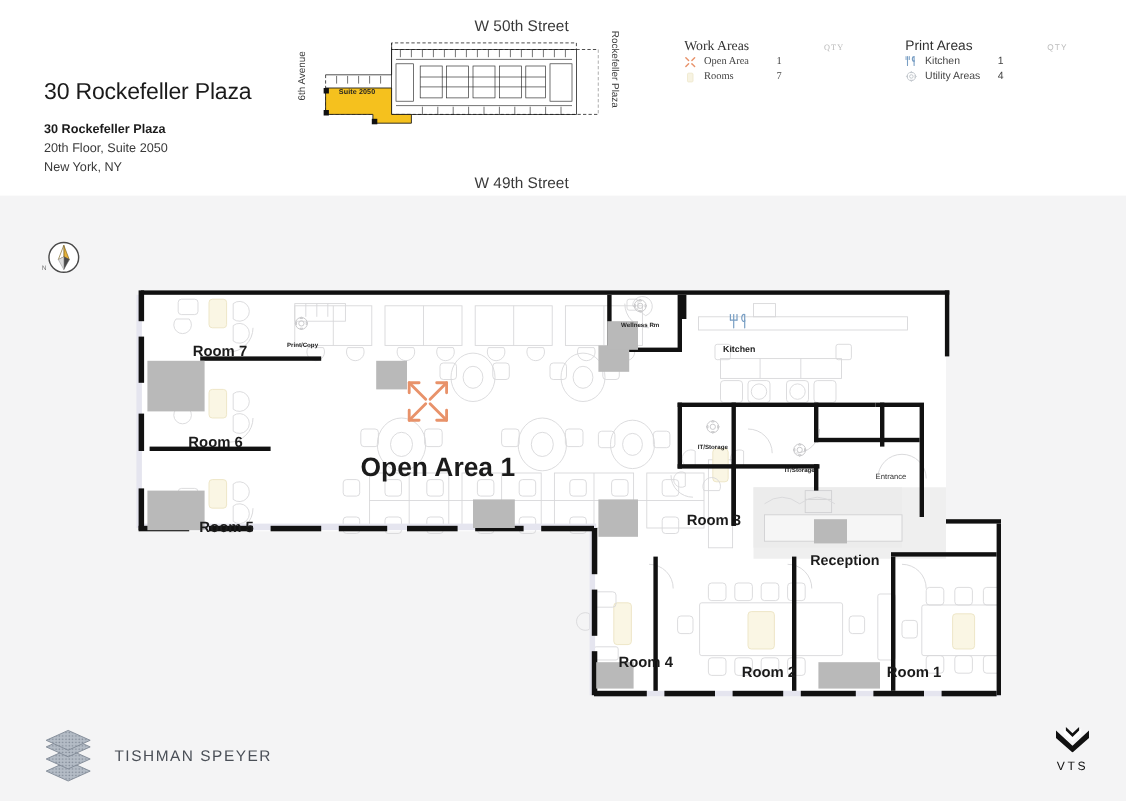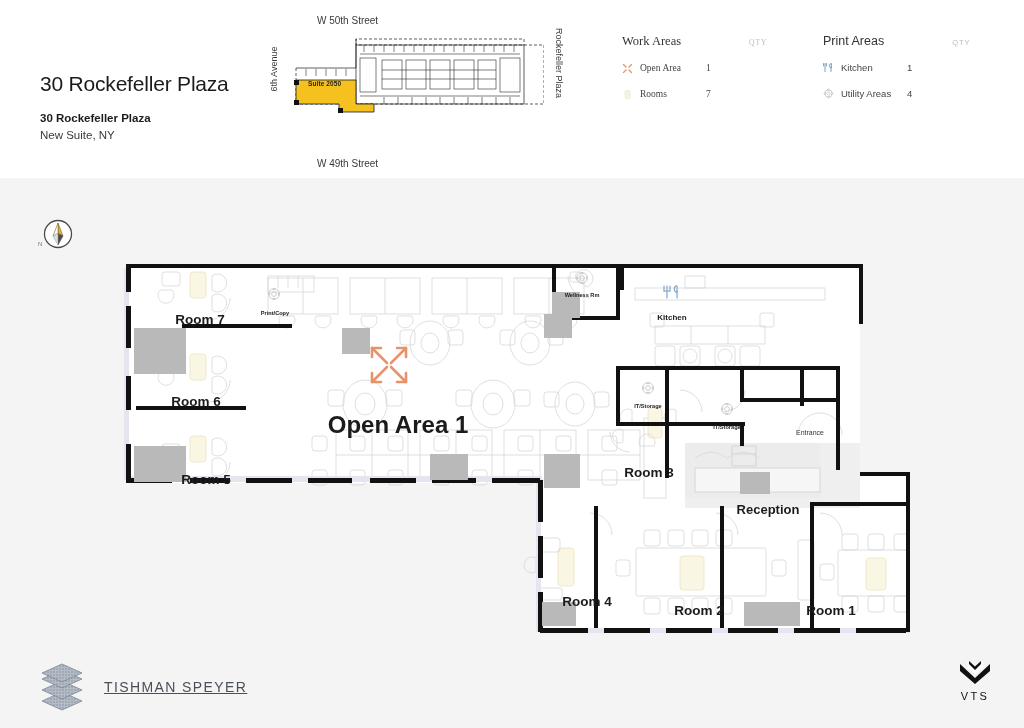--- a/index.html
+++ b/index.html
@@ -17,21 +17,21 @@
     background: #ffffff;
   }
   #title-block { position: absolute; left: 40px; top: 32px; margin-top: 40px; }
   #doc-title { font-size: 21px; font-weight: 400; color: #1b1b1b; letter-spacing: -0.2px; }
   #addr { margin-top: 14px; font-size: 11.5px; color: #3a3a3a; line-height: 17px; }
   #addr .b { font-weight: bold; color: #1b1b1b; }
 
   
   #keyplan { position: absolute; left: 272px; top: 12px; width: 290px; height: 124px; }
   #keyplan .street {
-    position: absolute; font-size: 10px; color: #3a3a3a; text-align: left;
+    position: absolute; font-size: 14px; color: #3a3a3a; text-align: right;
     width: 200px; left: 45px;
   }
   #st-top { top: 3px; }
   #st-bot { top: 110px; margin-top: 36px; }
   #st-left {
     position: absolute; left: -20px; top: 52px; font-size: 9px; color: #3a3a3a;
     transform: rotate(-90deg); white-space: nowrap;
   }
   #st-right {
     position: absolute; left: 252px; top: 46px; font-size: 9px; color: #3a3a3a;
@@ -43,54 +43,55 @@
     color: #222; letter-spacing: .1px;
   }
 
   
   .legend { position: absolute; top: 34px; }
   #legend-work { left: 622px; font-family: Liberation Serif, serif; }
   #legend-common { left: 823px; }
   .legend-head { display: flex; align-items: baseline; }
   .legend-title { font-size: 12.5px; color: #333; }
   .legend-qty { font-size: 7.5px; color: #bbb; letter-spacing: 1px; margin-left: 68px; }
-  .legend-row { display: flex; align-items: center; margin-top: 12px; height: 14px; }
+  .legend-row { display: flex; align-items: center; height: 14px; }
   .legend-ico { width: 18px; height: 14px; display: flex; align-items: center; }
   .legend-label { font-size: 9.5px; color: #444; width: 66px; }
   .legend-num { font-size: 9.5px; color: #444; }
 
   
   #main { position: absolute; left: 0; top: 178px; width: 1024px; height: 550px; background: #f4f4f5; }
 
   #compass { position: absolute; left: 38px; top: 36px; width: 40px; height: 40px; }
   #compass-n { position: absolute; left: 0px; top: 27px; font-size: 6px; color: #777; }
 
   #plan-wrap { position: absolute; left: 120px; top: 80px; width: 790px; height: 390px; }
 
   
   #footer { position: absolute; left: 0; top: 648px; width: 1024px; height: 80px; }
   #ts-logo { position: absolute; left: 38px; top: 14px; display: flex; align-items: center; }
-  #ts-word { margin-left: 18px; font-size: 14px; color: #4a4f57; letter-spacing: 1.4px; text-decoration: underline; }
+  #ts-word { margin-left: 18px; font-size: 14px; color: #4a4f57; letter-spacing: 1.4px; }
   #vts-logo { position: absolute; left: 958px; top: 12px; text-align: center; }
   #vts-word { font-size: 11px; letter-spacing: 2.4px; color: #111; margin-top: 2px; font-weight: 500; }
 
   .rmlabel { font-family: "Liberation Sans", sans-serif; font-weight: bold; fill: #1b1b1b; }
 </style>
 </head>
 <body>
 
 <div id="page">
 
   <div id="header">
 
     <div id="title-block">
       <div id="doc-title">30 Rockefeller Plaza</div>
       <div id="addr">
         <div class="b">30 Rockefeller Plaza</div>
-        <div>New Suite, NY</div>
+        <div>20th Floor, Suite 2050</div>
+        <div>New York, NY</div>
       </div>
     </div>
 
     <div id="keyplan">
       <div class="street" id="st-top">W 50th Street</div>
       <div class="street" id="st-bot">W 49th Street</div>
       <div id="st-left">6th Avenue</div>
       <div id="st-right">Rockefeller Plaza</div>
 
       <svg id="keyplan-svg" width="250" height="82" viewBox="0 0 250 82">

